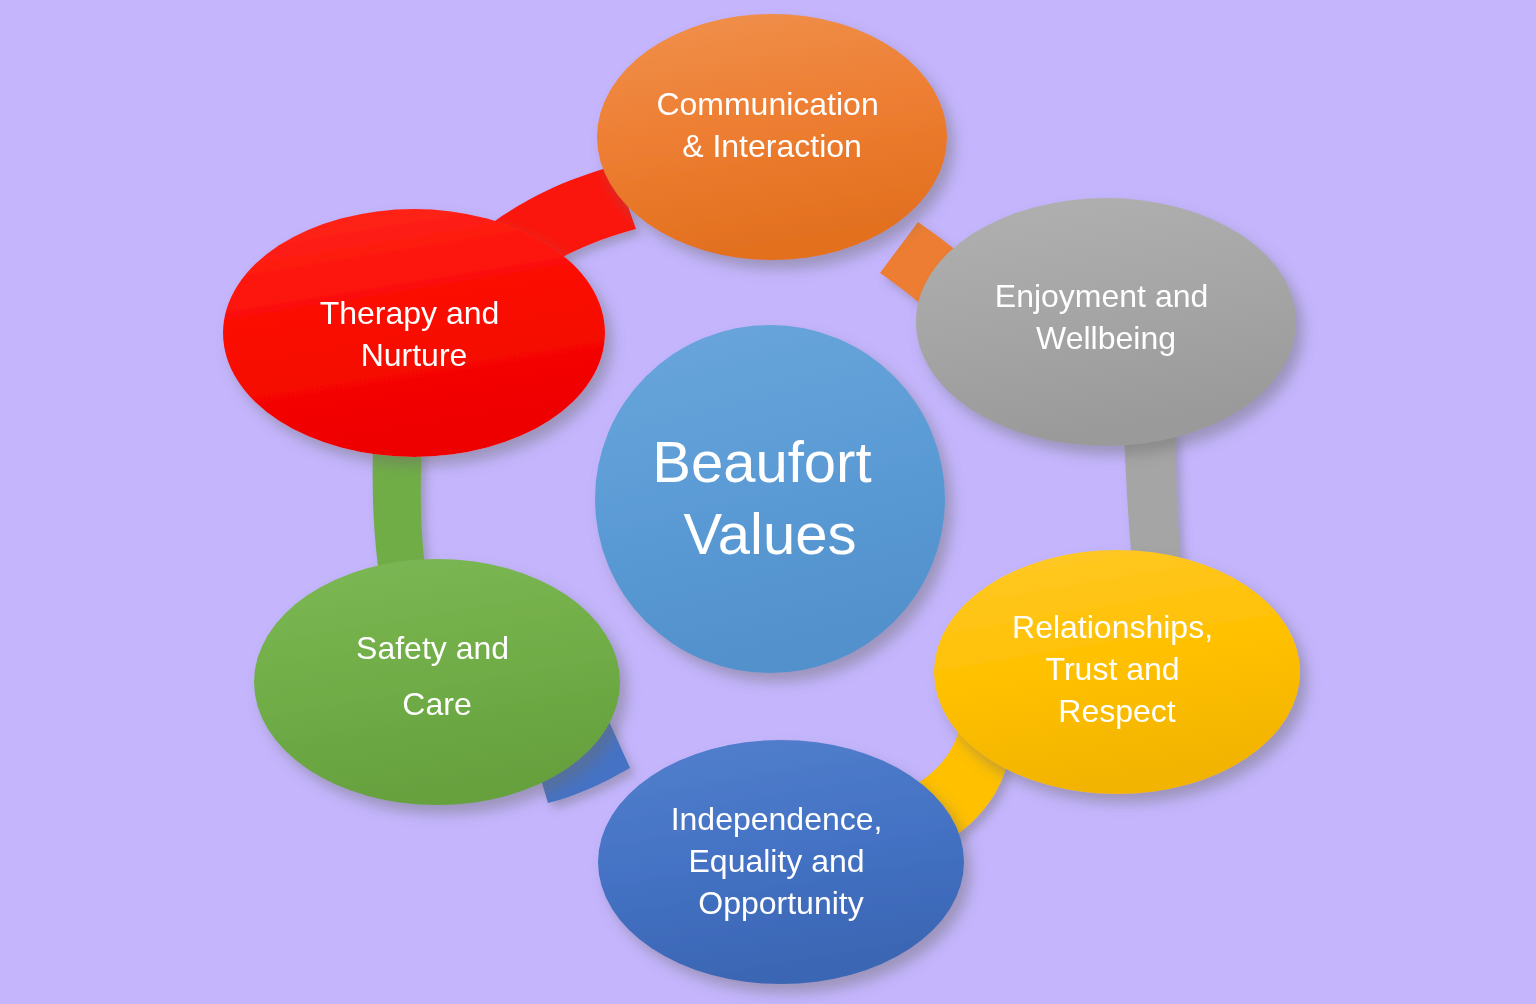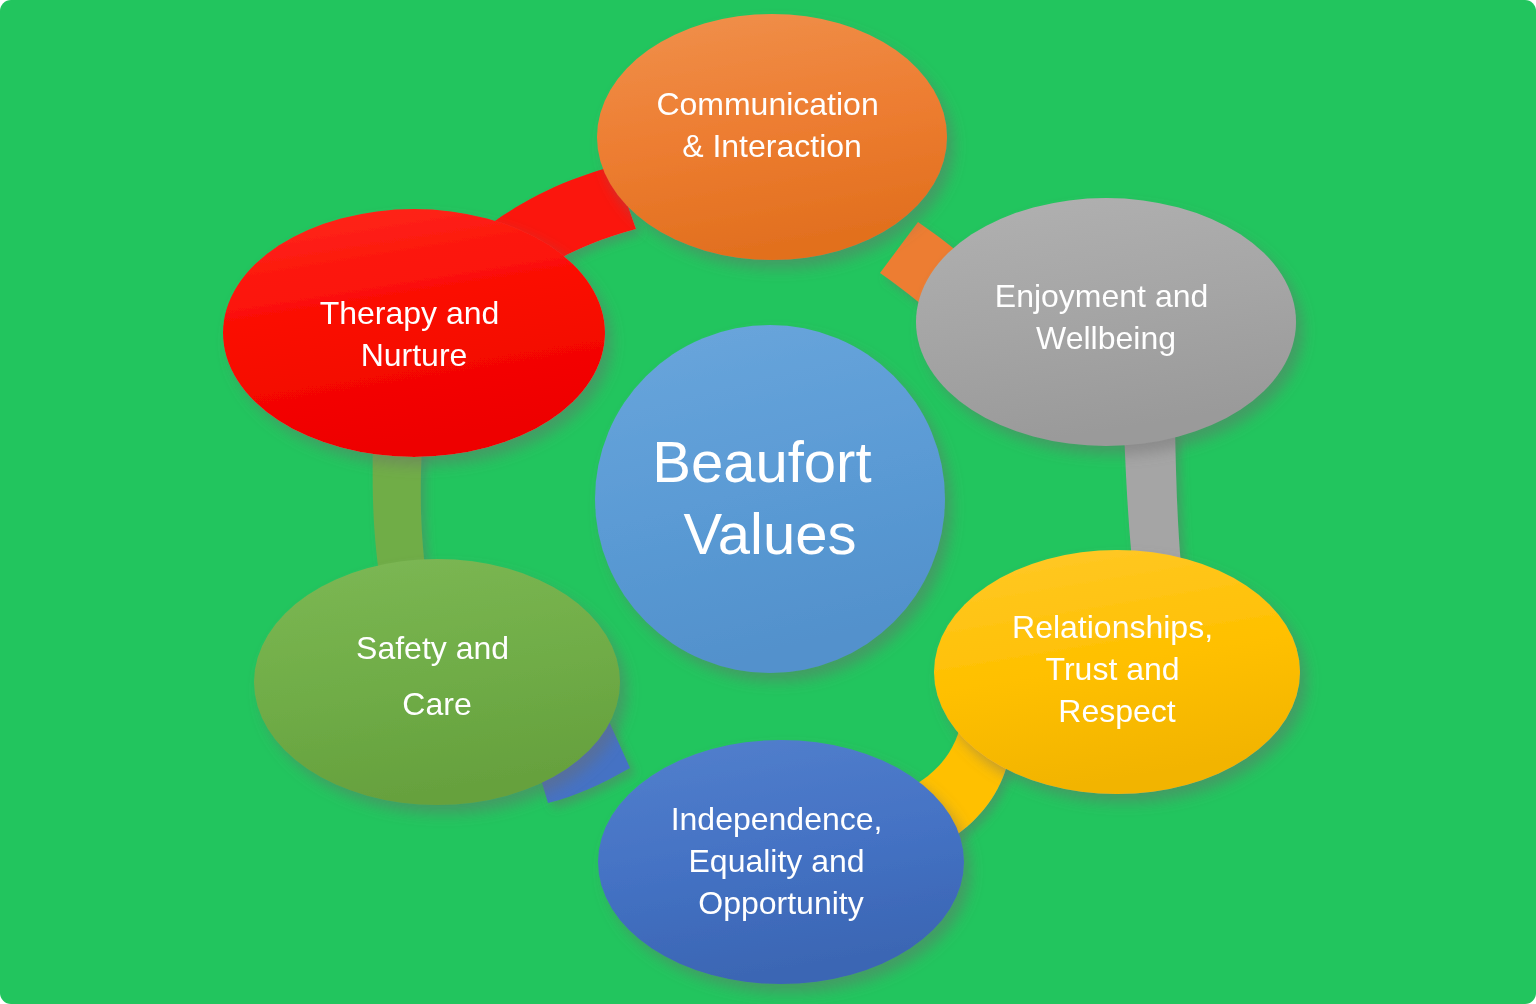--- a/index.html
+++ b/index.html
@@ -10,22 +10,21 @@
   body {
     width: 1536px;
     height: 1004px;
     overflow: hidden;
     font-family: "Liberation Sans", sans-serif;
   }
   #diagram-root {
     position: relative;
     width: 1536px;
     height: 1004px;
-    background: #22c55e;
-    border-radius: 11px;
+    background: #c4b5fd;
   }
   #diagram-svg {
     position: absolute;
     inset: 0;
     width: 1536px;
     height: 1004px;
     display: block;
   }
   .node-label {
     font-family: "Liberation Sans", sans-serif;

